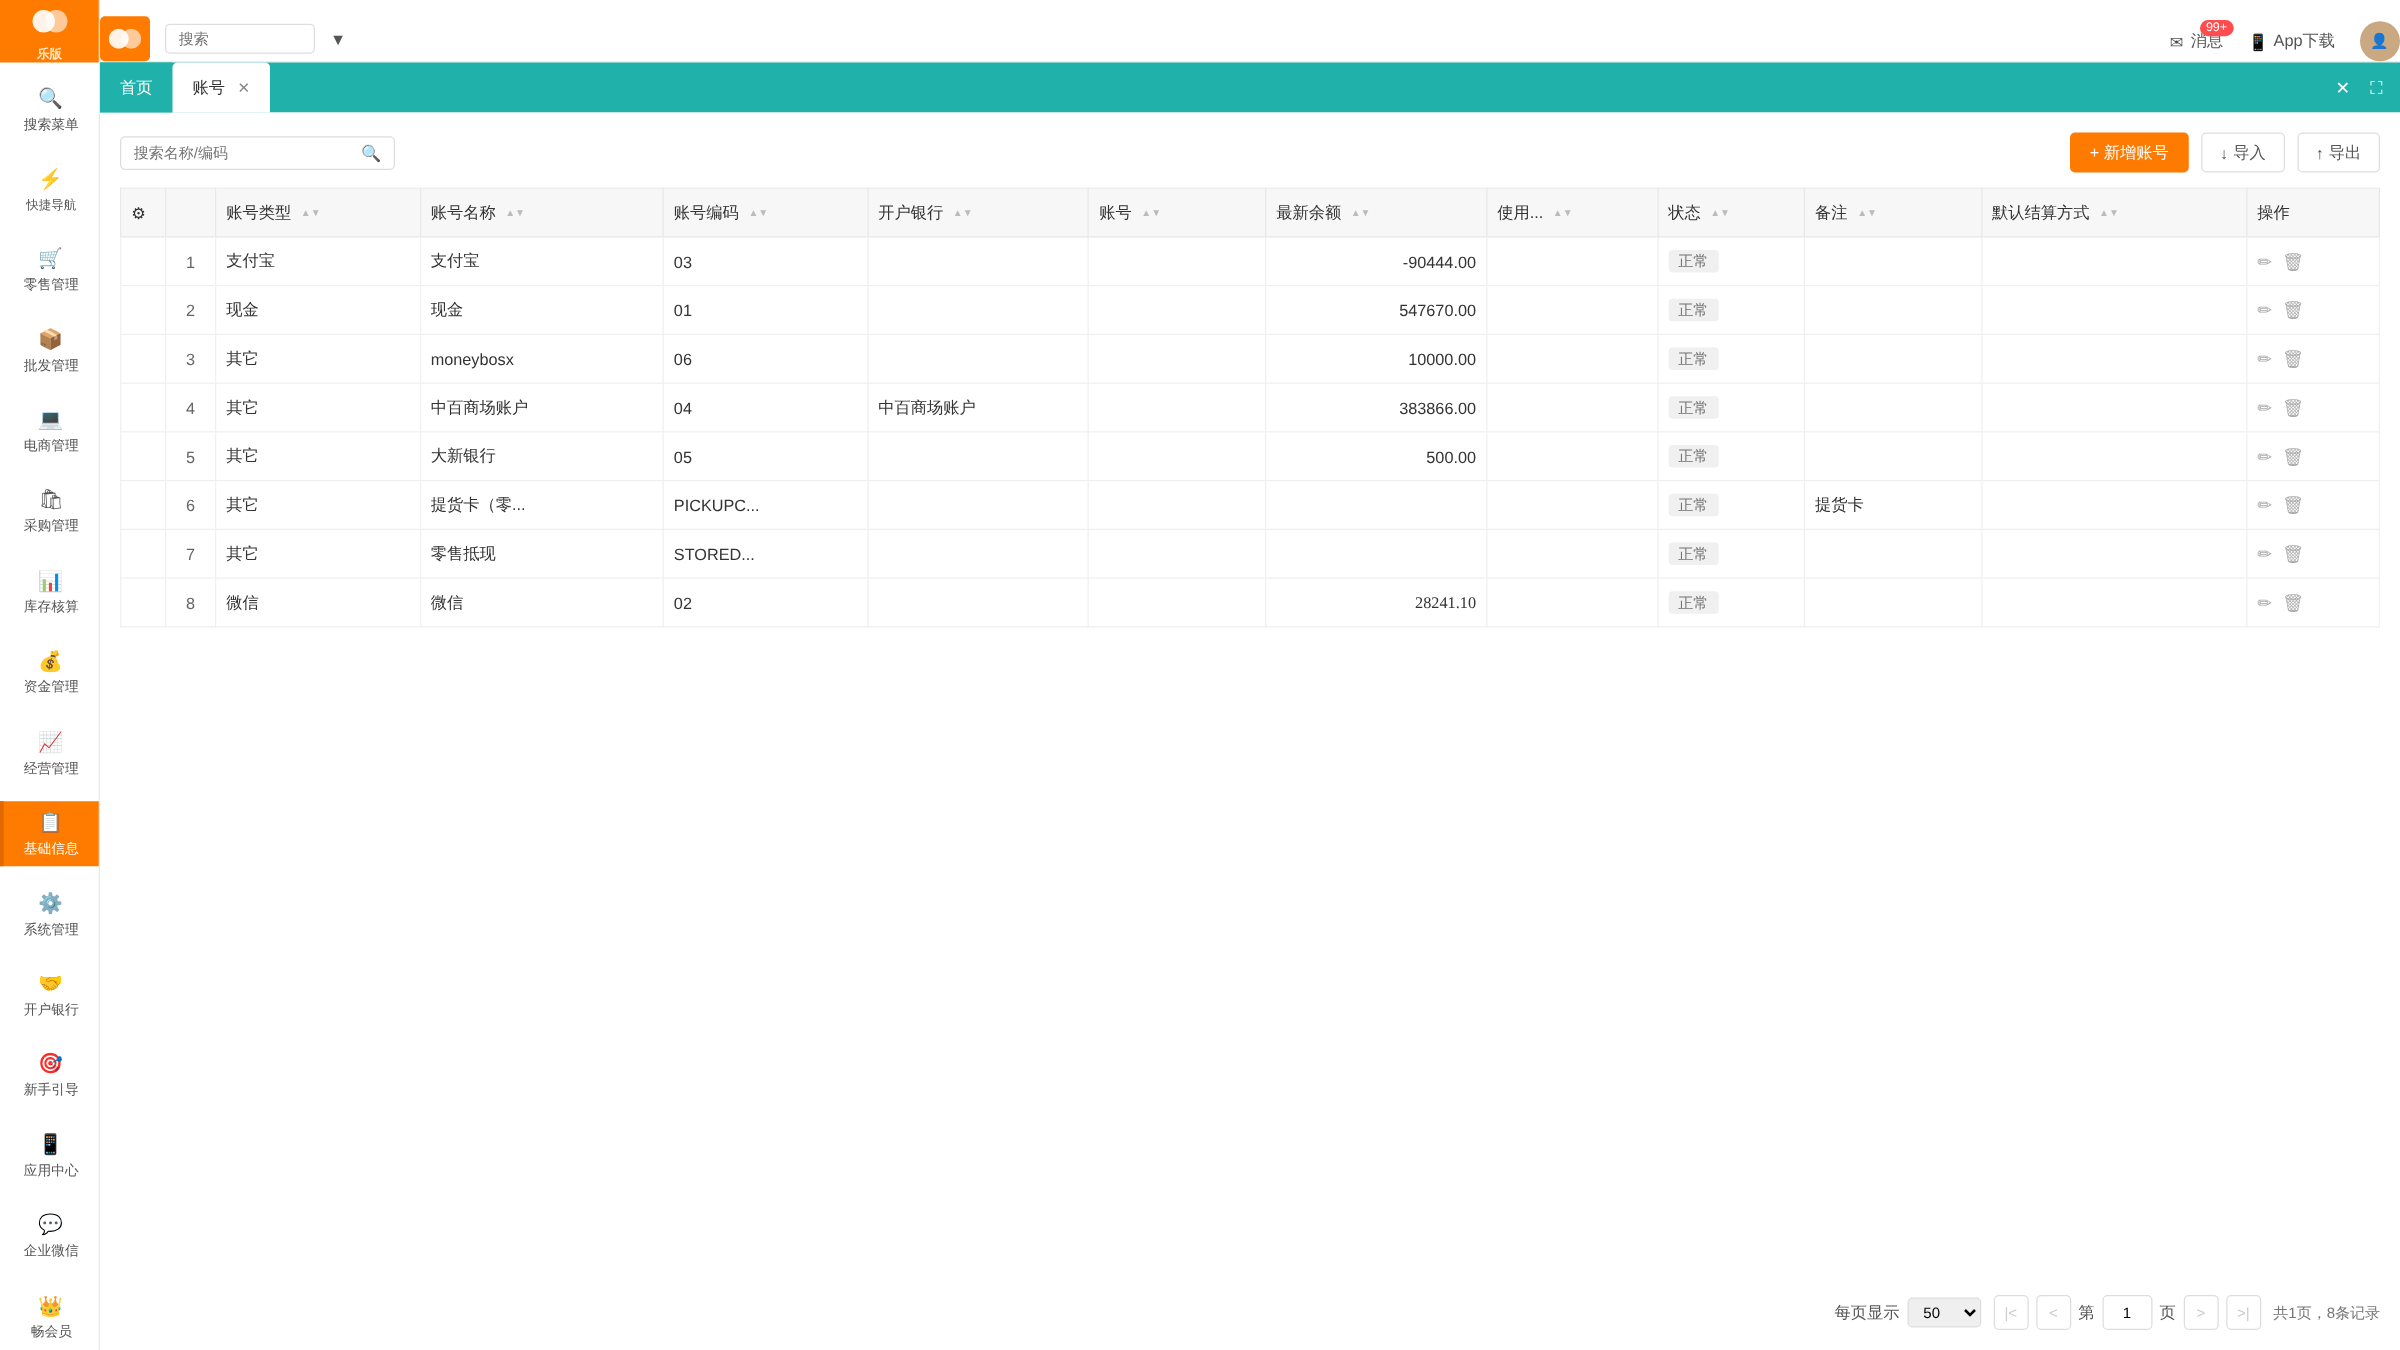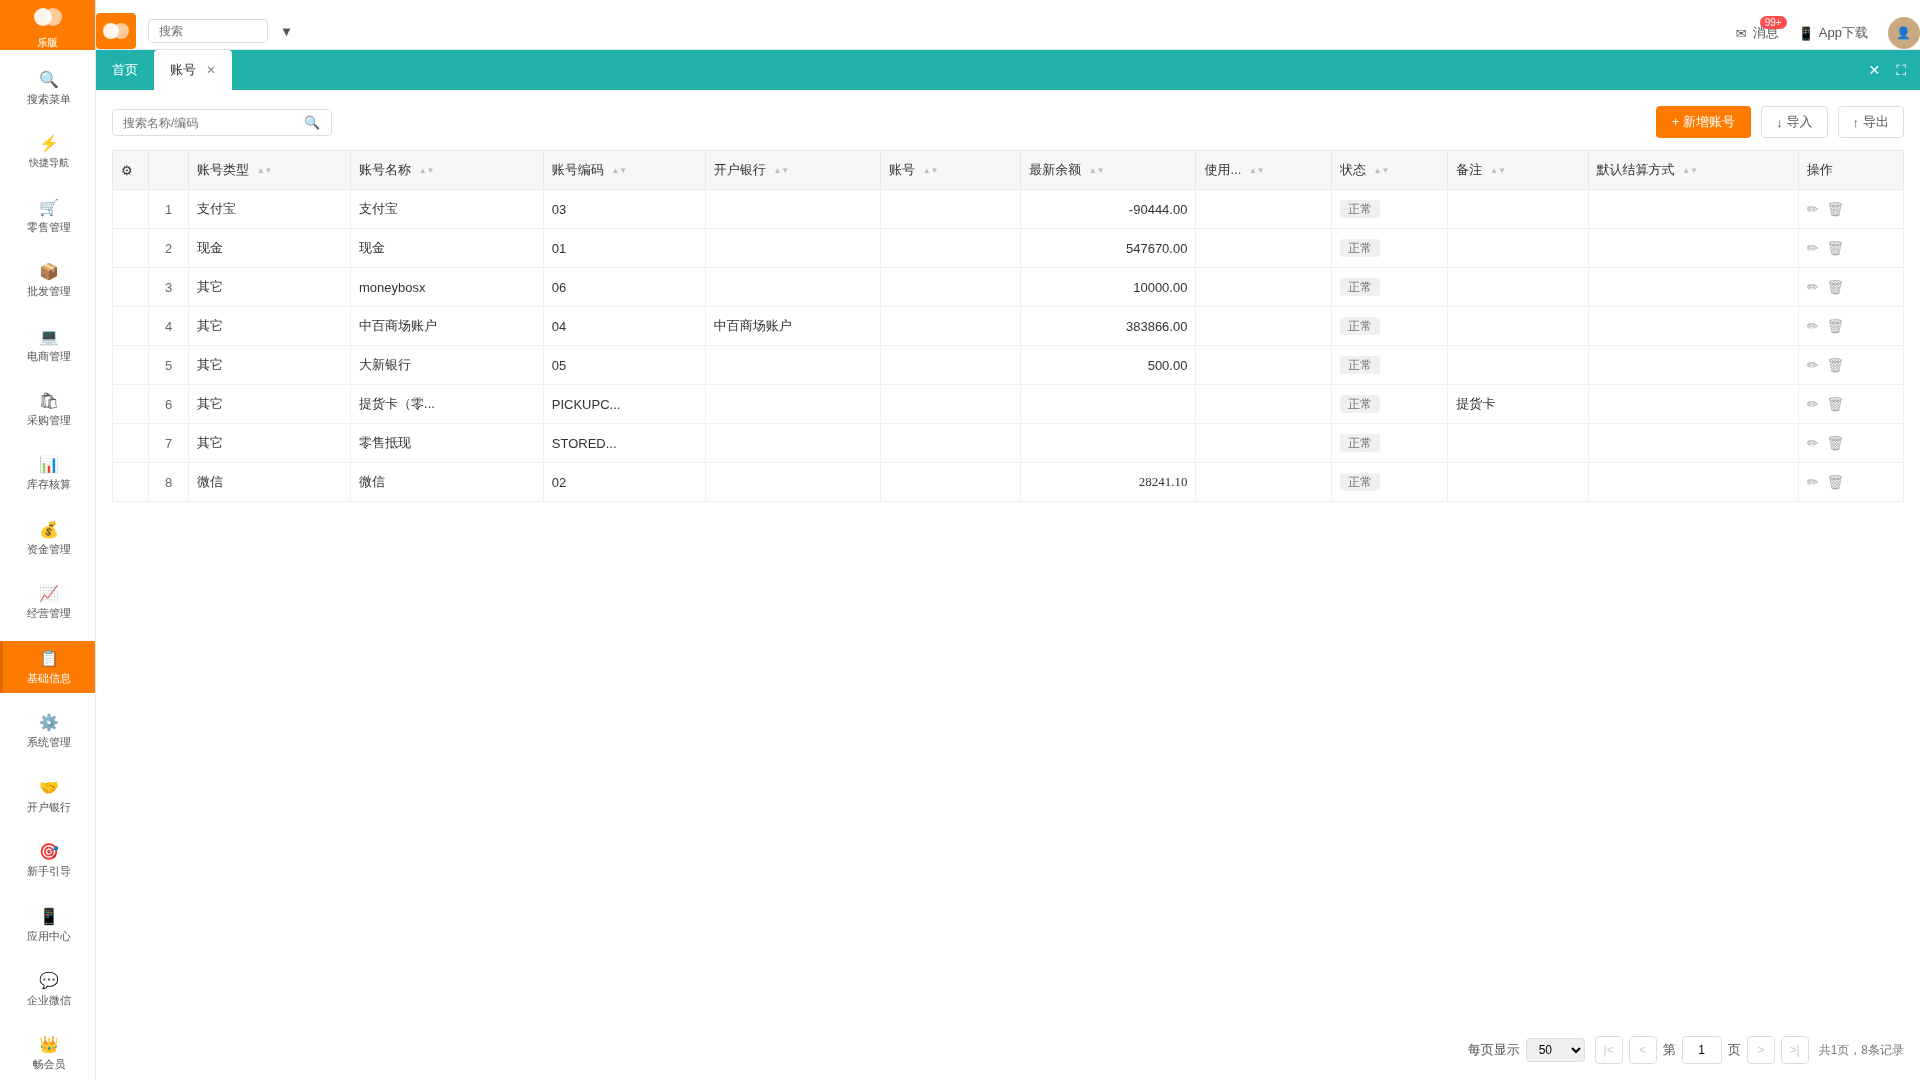--- a/index.html
+++ b/index.html
@@ -1,20 +1,20 @@
 <!DOCTYPE html>
 <html><head>
   <meta charset="utf-8">
   <style>
     * { box-sizing: border-box; margin: 0; padding: 0; }
     body { font-family: 'Microsoft YaHei', Arial, sans-serif; font-size: 13px; background: #f0f2f5; display: flex; height: 1080px; width: 1920px; overflow: hidden; }
 
     
     .sidebar {
-      width: 96px;
+      width: 80px;
       background: #fff;
       display: flex;
       flex-direction: column;
       border-right: 1px solid #e8e8e8;
       height: 100%;
       flex-shrink: 0;
       gap: 12px;
     }
     .sidebar-logo {
       background: #ff7b00;
@@ -187,21 +187,21 @@
 
     
     .toolbar {
       display: flex;
       align-items: center;
       justify-content: space-between;
       margin-bottom: 12px;
     }
     .search-input-wrap {
       display: flex;
-      align-items: flex-end;
+      align-items: center;
       border: 1px solid #ddd;
       border-radius: 4px;
       padding: 5px 10px;
       width: 220px;
       gap: 20px;
     }
     .search-input-wrap input {
       border: none;
       outline: none;
       font-size: 12px;

